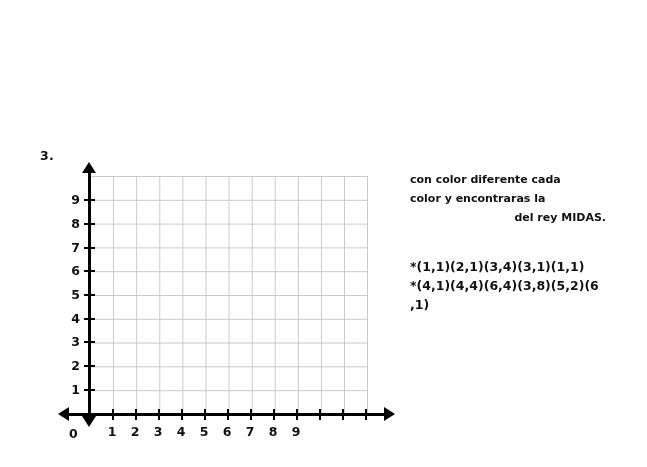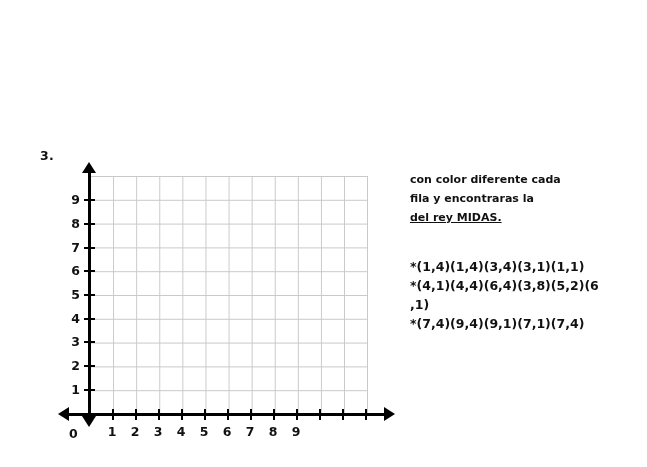--- a/index.html
+++ b/index.html
@@ -45,22 +45,21 @@
     left: 410px;
     top: 170px;
     width: 196px;
     font-size: 11px;
     font-weight: bold;
     line-height: 19px;
     text-align: justify;
     text-justify: inter-word;
   }
   .prompt-block .last-line {
-    text-align: left;
-    text-decoration: underline;
+    text-align: right;
   }
   .coords {
     position: absolute;
     left: 410px;
     top: 257px;
     width: 200px;
     font-size: 12.5px;
     font-weight: bold;
     line-height: 19px;
   }
@@ -184,29 +183,28 @@
 </head>
 <body>
 
 <div class="page">
 
   <span class="question-number">3.</span>
 
 
   <div class="prompt-block">
     <div>con  color  diferente  cada</div>
-    <div>fila   y   encontraras   la</div>
+    <div>color   y   encontraras   la</div>
     <div class="last-line">del rey MIDAS.</div>
   </div>
 
   <div class="coords">
-    <div>*(1,4)(1,4)(3,4)(3,1)(1,1)</div>
+    <div>*(1,1)(2,1)(3,4)(3,1)(1,1)</div>
     <div>*(4,1)(4,4)(6,4)(3,8)(5,2)(6</div>
     <div>,1)</div>
-    <div>*(7,4)(9,4)(9,1)(7,1)(7,4)</div>
   </div>
 
   <div class="graph">
     <div class="grid"></div>
 
     <div class="axis-v"></div>
     <div class="axis-h"></div>
 
     <div class="arrow-up"></div>
     <div class="arrow-down"></div>

